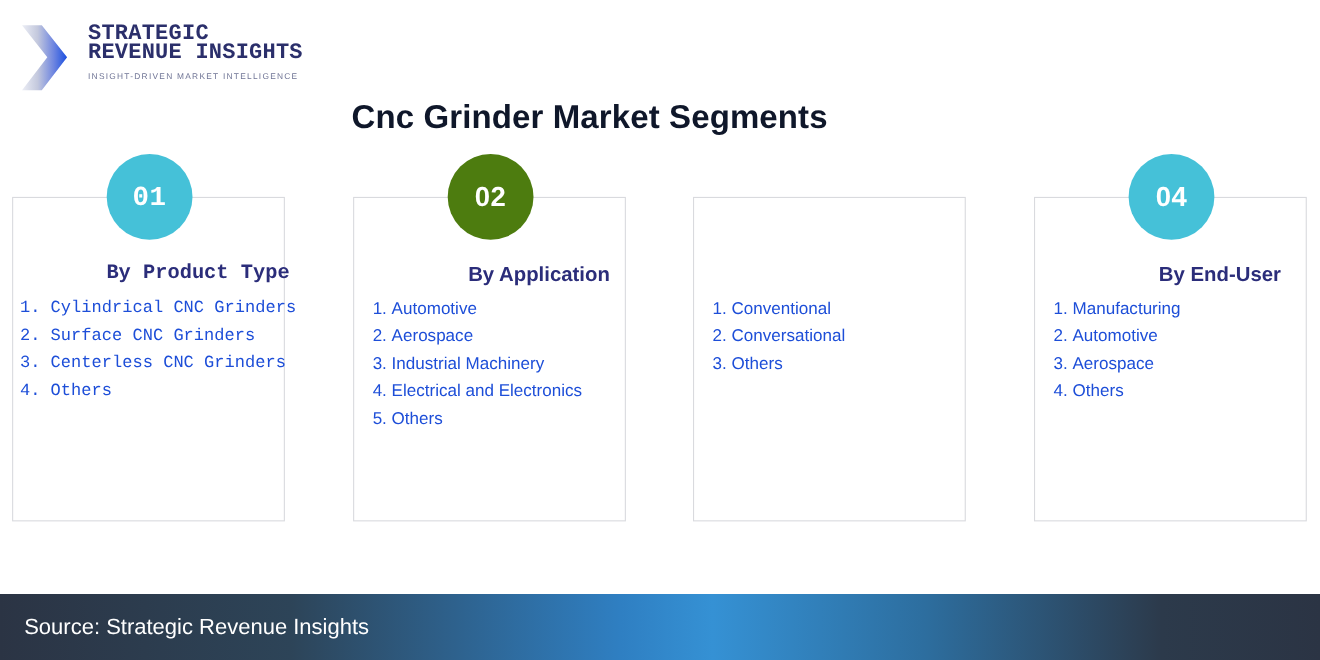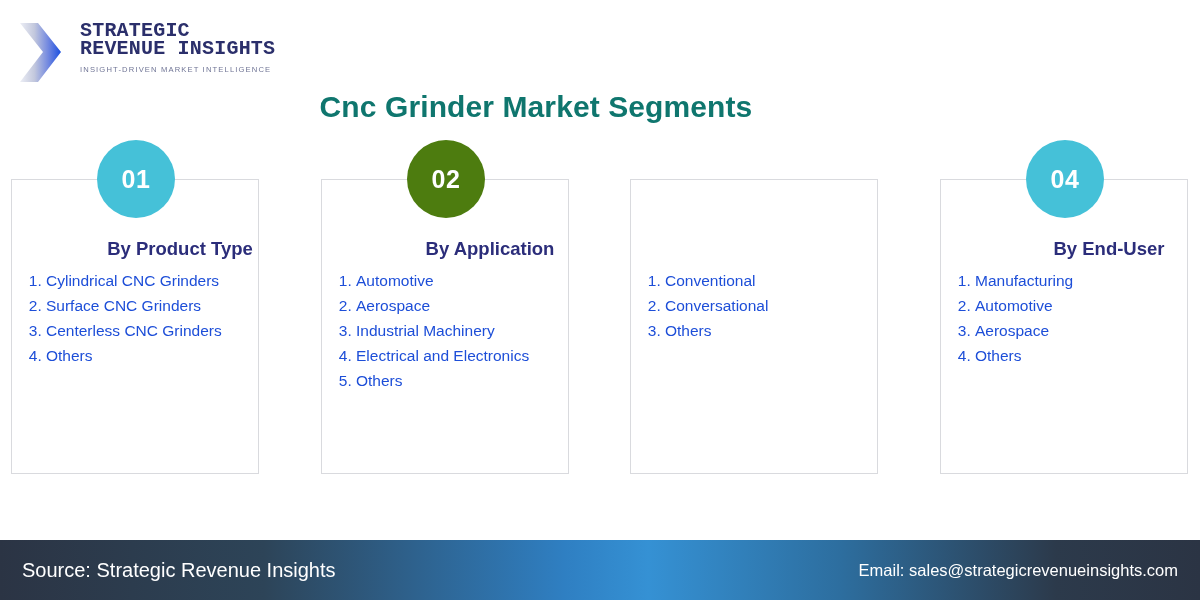--- a/index.html
+++ b/index.html
@@ -56,39 +56,39 @@
 
   
   #page-title {
     position: absolute;
     left: 0;
     top: 90px;
     width: 1072px;
     text-align: center;
     font-size: 30px;
     font-weight: bold;
-    color: #0f766e;
+    color: #0f172a;
     letter-spacing: 0.1px;
   }
 
   
   #cards {
     position: absolute;
     left: 11px;
     top: 140px;
     width: 1179px;
     height: 340px;
   }
   .card-wrap {
     position: absolute;
     top: 0;
     width: 250px;
     height: 336px;
   }
-  .card-wrap.c0 { left: 0px;   }
+  .card-wrap.c0 { left: 0px; font-family: Liberation Mono, monospace;   }
   .card-wrap.c1 { left: 310px; }
   .card-wrap.c2 { left: 619px; }
   .card-wrap.c3 { left: 929px; }
 
   .card-box {
     position: absolute;
     left: 0;
     top: 39px;
     width: 248px;
     height: 295px;
@@ -242,14 +242,13 @@
       <li>Automotive</li>
       <li>Aerospace</li>
       <li>Others</li>
     </ol>
   </div>
 
 </div>
 
 <div id="footer">
   <span id="footer-source">Source: Strategic Revenue Insights</span>
-  <span id="footer-email">Email: sales@strategicrevenueinsights.com</span>
 </div>
 
 </body></html>

